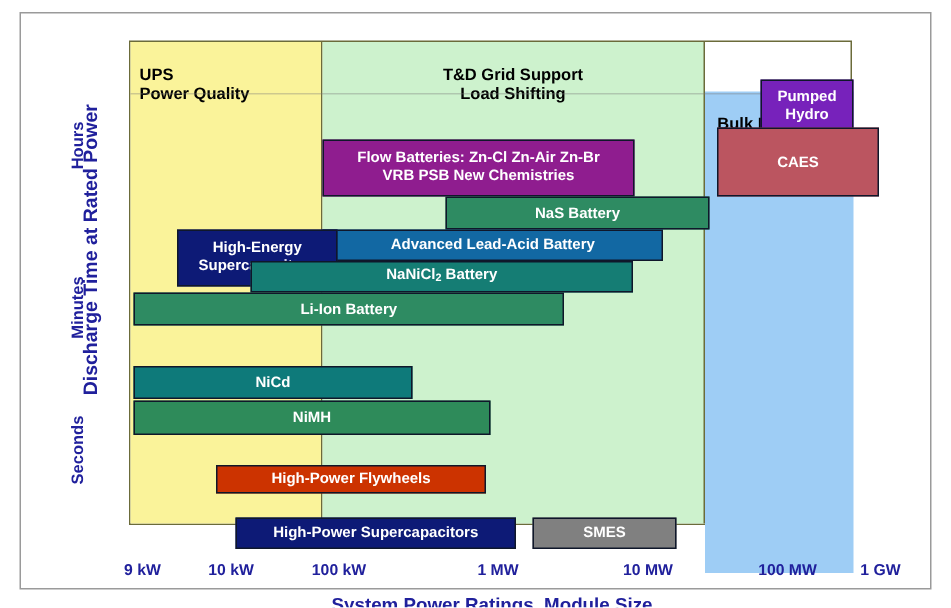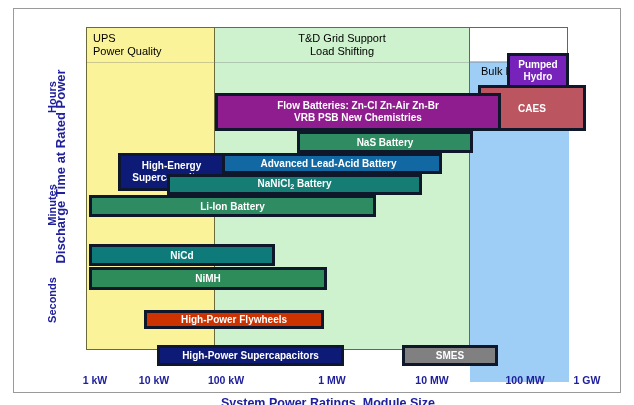--- a/index.html
+++ b/index.html
@@ -44,24 +44,24 @@
     top: 0;
     height: 100%;
     box-sizing: border-box;
     border-right: 1px solid #6b6b3a;
   }
   .zone.last { border-right: none; margin-top: 33px; }
   .zone-label {
     position: absolute;
     left: 0;
     width: 100%;
-    top: 4px;
+    top: 16px;
     text-align: center;
     font-size: 11px;
-    font-weight: normal;
+    font-weight: bold;
     color: #000000;
     line-height: 13px;
     letter-spacing: 0px;
   }
   .zone-label.left-align {
     text-align: left;
     padding-left: 6px;
     box-sizing: border-box;
   }
   
@@ -71,21 +71,21 @@
     width: 100%;
     top: 34px;
     height: 1px;
     background: rgba(120,120,120,0.35);
   }
 
   
   .bar {
     position: absolute;
     box-sizing: border-box;
-    border: 3px solid #0f172a;
+    border: 1px solid #0f172a;
     display: flex;
     align-items: center;
     justify-content: center;
     color: #ffffff;
     font-weight: bold;
     font-size: 10px;
     line-height: 11px;
     text-align: center;
     white-space: nowrap;
     overflow: hidden;
@@ -173,21 +173,21 @@
       <div id="header-rule"></div>
 
       <div class="bar two-line" style="left:420px; top:25px; width:62px; height:36px; background:#7722bb;">
         <span class="lbl">Pumped Hydro</span>
       </div>
 
       <div class="bar" style="left:391px; top:57px; width:108px; height:46px; background:#bb5560;">
         <span class="lbl">CAES</span>
       </div>
 
-      <div class="bar two-line" style="left:128px; top:65px; width:286px; height:38px; background:#8f1d8f;">
+      <div class="bar two-line" style="left:128px; top:65px; width:208px; height:38px; background:#8f1d8f;">
         <div style="width:100%;">
           <div>Flow Batteries:  Zn-Cl   Zn-Air   Zn-Br</div>
           <div>VRB          PSB       New Chemistries</div>
         </div>
       </div>
 
       <div class="bar" style="left:210px; top:103px; width:176px; height:22px; background:#2e8b62;">
         <span class="lbl">NaS Battery</span>
       </div>
 
@@ -217,25 +217,25 @@
       </div>
 
       <div class="bar" style="left:57px; top:282px; width:180px; height:19px; background:#cc3300;">
         <span class="lbl">High-Power Flywheels</span>
       </div>
 
       <div class="bar" style="left:70px; top:317px; width:187px; height:21px; background:#0d1a76;">
         <span class="lbl">High-Power Supercapacitors</span>
       </div>
 
-      <div class="bar" style="left:268px; top:317px; width:96px; height:21px; background:#808080;margin-left:47px;">
+      <div class="bar" style="left:268px; top:317px; width:96px; height:21px; background:#808080;">
         <span class="lbl">SMES</span>
       </div>
 
-      <div class="x-tick" style="left:8px;">1 kW</div>
+      <div class="x-tick" style="left:8px;">9 kW</div>
       <div class="x-tick" style="left:67px;">10 kW</div>
       <div class="x-tick" style="left:139px;">100 kW</div>
       <div class="x-tick" style="left:245px;">1 MW</div>
       <div class="x-tick" style="left:345px;">10 MW</div>
       <div class="x-tick" style="left:438px;text-align:center;">100 MW</div>
       <div class="x-tick" style="left:500px;">1 GW</div>
 
       <div id="x-axis-title">System Power Ratings, Module Size</div>
 
     </div>

